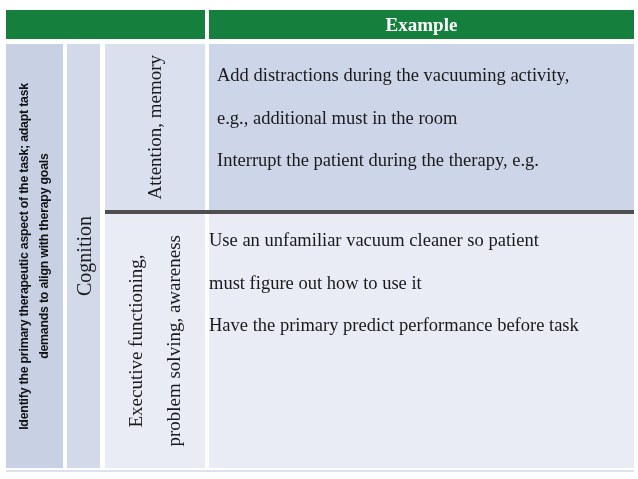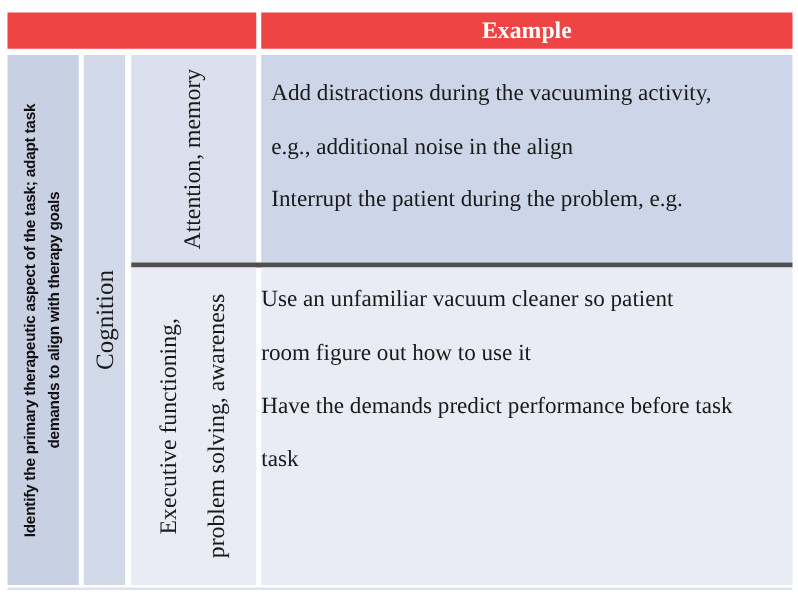--- a/index.html
+++ b/index.html
@@ -5,21 +5,21 @@
   html,body{margin:0;padding:0;background:#ffffff;}
   .slide{
     position:relative;
     width:638px;height:479px;
     background:#ffffff;
     overflow:hidden;
     font-family:"Liberation Serif", serif;
   }
   .cell{position:absolute;box-sizing:border-box;}
   
-  .hdr{background:#ef4444;}
+  .hdr{background:#15803d;}
   .hdr-blank{left:6px;top:10px;width:199px;height:29px;}
   .hdr-example{
     left:209px;top:10px;width:425px;height:29px;
     display:flex;align-items:center;justify-content:center;
     color:#ffffff;font-weight:bold;font-size:19px;
     font-family:"Liberation Serif", serif;
   }
   
   .cell-v{display:flex;align-items:center;justify-content:center;overflow:hidden;}
   .vtext{
@@ -98,35 +98,34 @@
   <div class="cell cell-v category-col">
     <div class="vtext">Cognition</div>
   </div>
 
   <div class="cell cell-v subcat-r1">
     <div class="vtext">Attention, memory</div>
   </div>
 
   <div class="cell example-r1">
     <span class="bline">Add distractions during the vacuuming activity,</span>
-    <span class="bline">e.g., additional noise in the align</span>
-    <span class="bline">Interrupt the patient during the problem, e.g.</span>
+    <span class="bline">e.g., additional must in the room</span>
+    <span class="bline">Interrupt the patient during the therapy, e.g.</span>
   </div>
 
   <div class="cell row-divider"></div>
 
   <div class="cell cell-v subcat-r2">
     <div class="vtext">
       <span>Executive functioning,</span>
       <span style="display:block">problem solving, awareness</span>
     </div>
   </div>
 
   <div class="cell example-r2">
     <span class="bline">Use an unfamiliar vacuum cleaner so patient</span>
-    <span class="bline">room figure out how to use it</span>
-    <span class="bline">Have the demands predict performance before task</span>
-    <span class="bline">task</span>
+    <span class="bline">must figure out how to use it</span>
+    <span class="bline">Have the primary predict performance before task</span>
   </div>
 
   <div class="cell bottom-hairline"></div>
 
 </div>
 
 </body></html>

